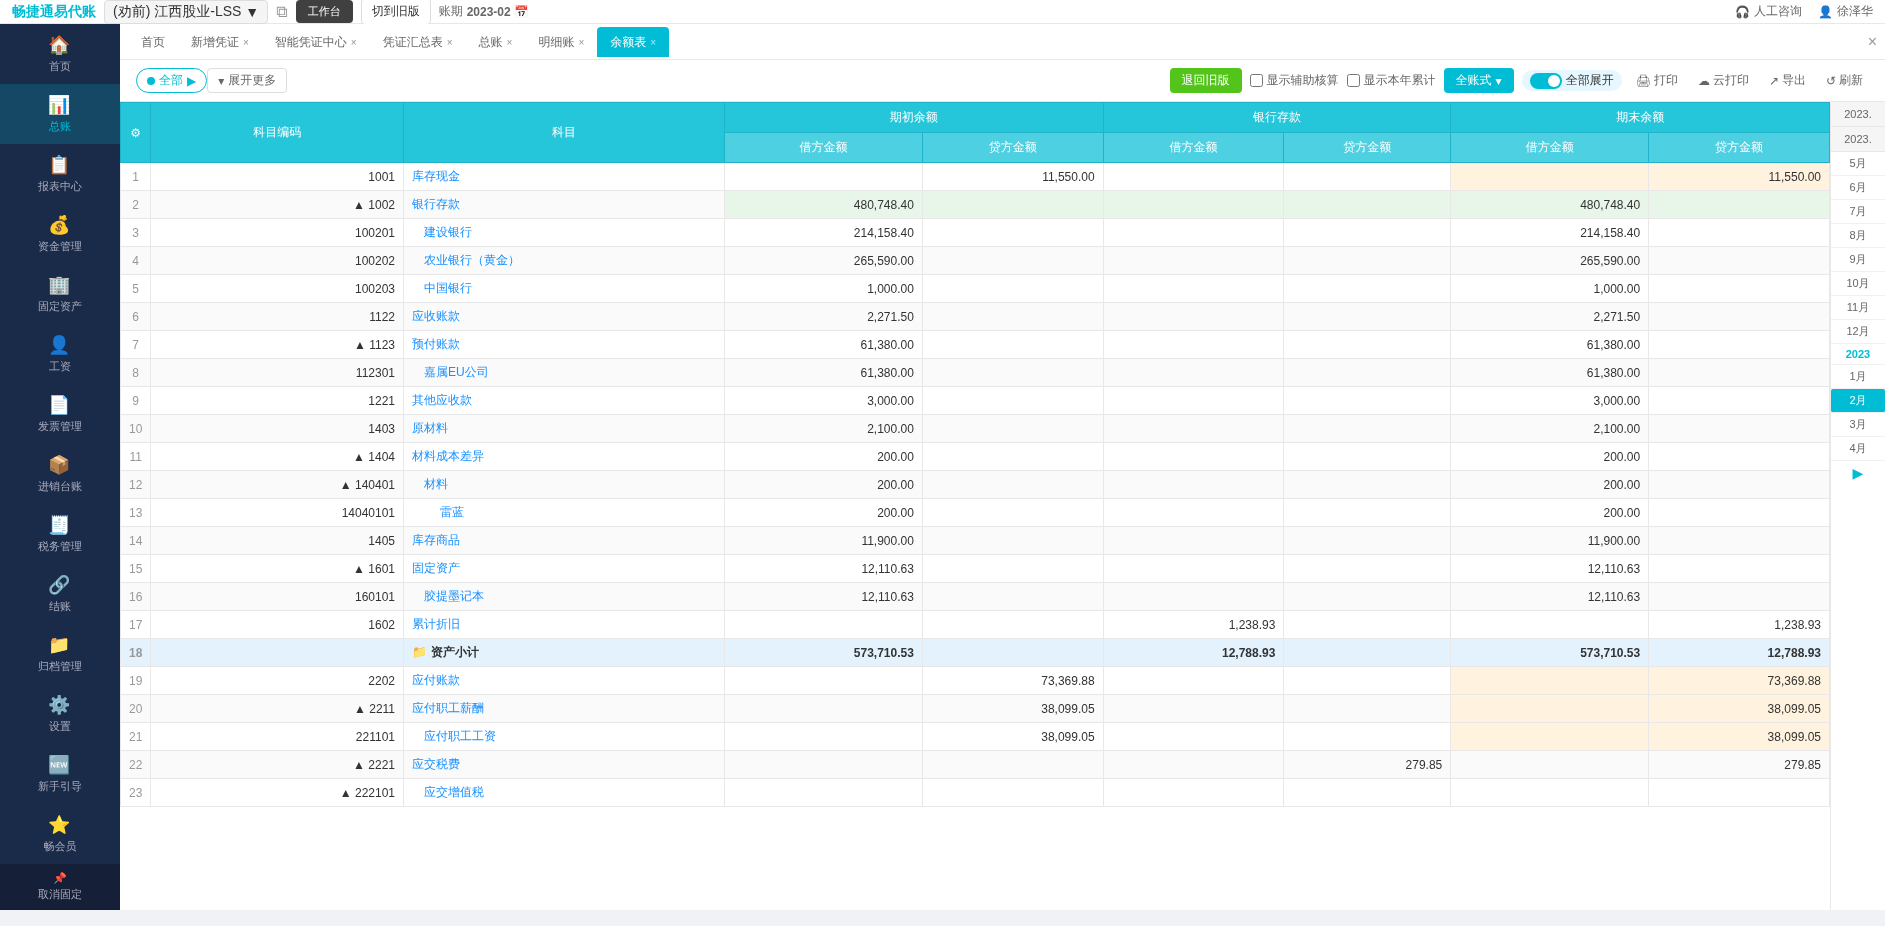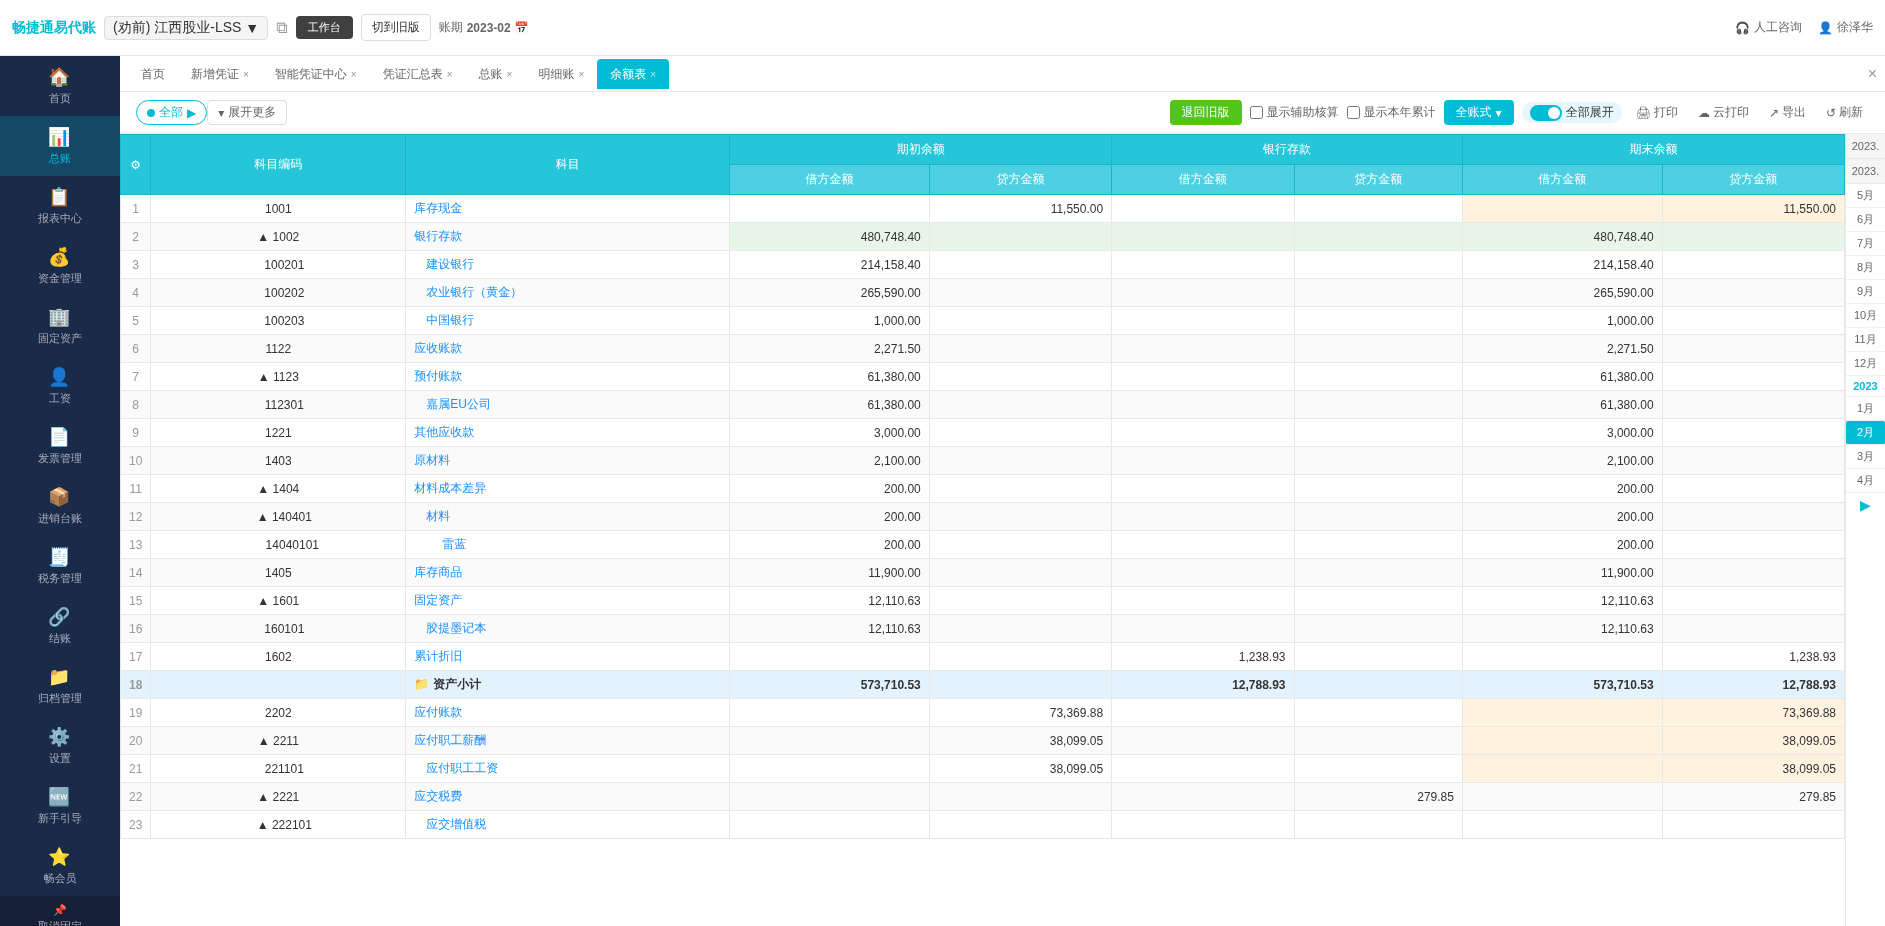--- a/index.html
+++ b/index.html
@@ -1,19 +1,19 @@
 <!DOCTYPE html>
 <html><head>
   <meta charset="utf-8">
   <style>
     * { box-sizing: border-box; margin: 0; padding: 0; }
     body { font-family: 'Microsoft YaHei', Arial, sans-serif; font-size: 12px; background: #f0f2f5; color: #333; overflow: hidden; }
 
     
-    .top-bar { height: 56px; background: #fff; display: flex; align-items: center; padding: 0 12px; border-bottom: 1px solid #e8e8e8; gap: 8px; }
+    .top-bar { height: 24px; background: #fff; display: flex; align-items: center; padding: 0 12px; border-bottom: 1px solid #e8e8e8; gap: 8px; }
     .app-logo { color: #00bcd4; font-weight: bold; font-size: 14px; white-space: nowrap; }
     .company-selector { display: flex; align-items: center; gap: 4px; background: #f5f5f5; border: 1px solid #ddd; border-radius: 4px; padding: 2px 8px; cursor: pointer; font-size: 14px; }
     .workbench-btn { background: #404040; color: #fff; border: none; border-radius: 4px; padding: 4px 12px; cursor: pointer; font-size: 11px; }
     .switch-btn { background: #fff; color: #333; border: 1px solid #ddd; border-radius: 4px; padding: 4px 10px; cursor: pointer; font-size: 12px; }
     .period-info { display: flex; align-items: center; gap: 4px; font-size: 12px; color: #666; }
     .top-bar-right { margin-left: auto; display: flex; align-items: center; gap: 16px; }
     .user-service { display: flex; align-items: center; gap: 4px; color: #666; font-size: 12px; cursor: pointer; }
 
     
     .main-layout { display: flex; height: calc(100vh - 40px); }
@@ -52,28 +52,28 @@
     
     .table-container { flex: 1; overflow: auto; background: #fff; position: relative; }
 
     
     .data-table { width: 100%; border-collapse: collapse; font-size: 12px; }
     .data-table th { background: #26c6da; color: #fff; padding: 6px 8px; text-align: center; border: 1px solid #20b2c8; font-weight: normal; white-space: nowrap; }
     .data-table th.sub-header { background: #4dd0e1; }
     .data-table td { padding: 5px 8px; border: 1px solid #e8e8e8; white-space: nowrap; }
     .data-table tr:nth-child(even) td { background: #fafafa; }
     .row-number { text-align: center; color: #999; width: 30px; }
-    .code-cell { text-align: center; }
+    .code-cell { text-align: right; }
     .name-cell { color: #1890ff; cursor: pointer; }
     .amount-cell { text-align: right; }
     .subtotal-row td { background: #e3f2fd !important; font-weight: bold; }
     .th-settings { background: #26c6da; width: 30px; text-align: center; }
 
     
-    .right-panel { width: 40px; background: #fff; border-left: 1px solid #e8e8e8; display: flex; flex-direction: column; }
+    .right-panel { width: 55px; background: #fff; border-left: 1px solid #e8e8e8; display: flex; flex-direction: column; }
     .right-panel-year { background: #f5f5f5; text-align: center; padding: 6px 2px; font-size: 11px; color: #666; border-bottom: 1px solid #e8e8e8; }
     .right-panel-month { text-align: center; padding: 4px 2px; font-size: 11px; color: #666; cursor: pointer; border-bottom: 1px solid #f0f0f0; }
     .right-panel-month.active { background: #00bcd4; color: #fff; border-radius: 2px; }
     .right-panel-month.current-year { color: #00bcd4; font-weight: bold; }
   </style>
 </head>
 <body>
 
 <div class="top-bar">
   <span class="app-logo">畅捷通易代账</span>

